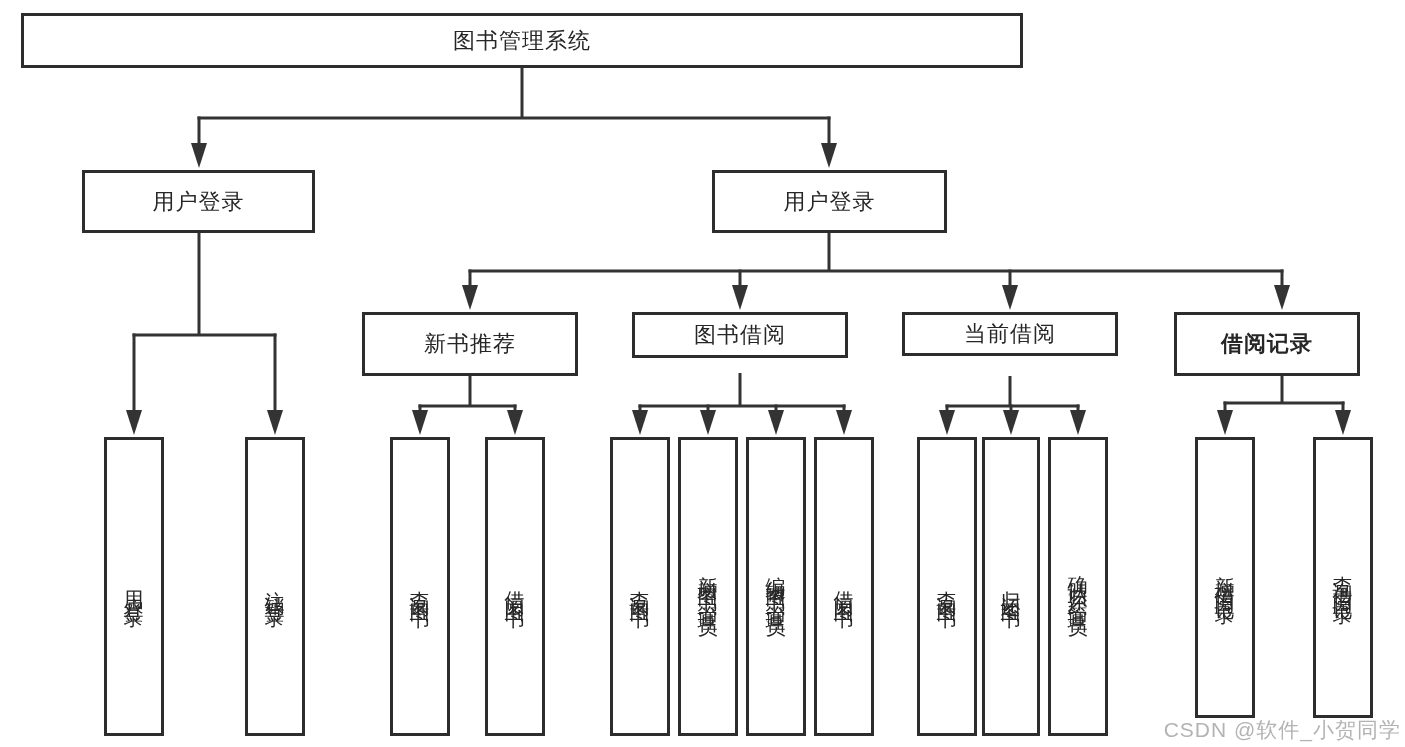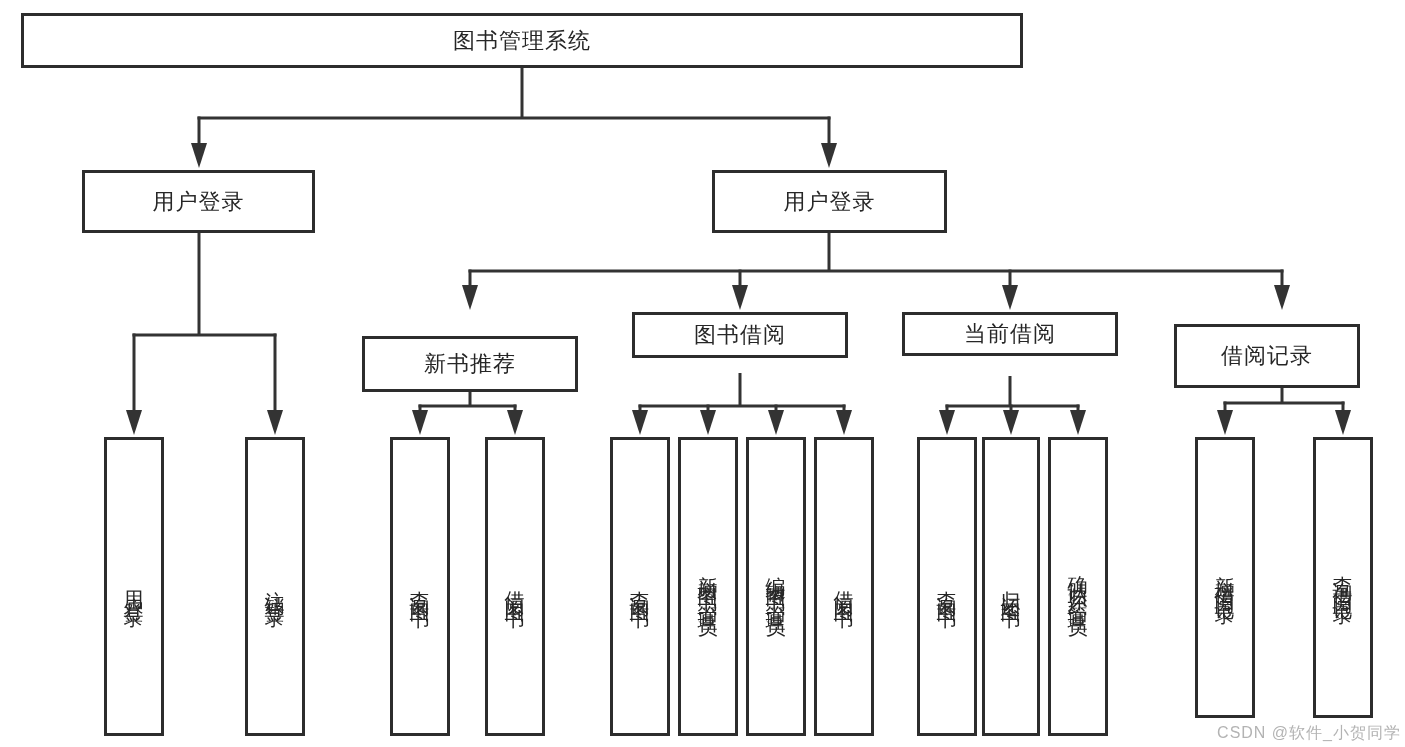--- a/index.html
+++ b/index.html
@@ -15,21 +15,21 @@
     border:3px solid #2d2d2d;color:#262626;z-index:1;
     display:flex;align-items:center;justify-content:center;text-align:right;
   }
   .h-box{font-size:22px;letter-spacing:1px;}
   .v-box span{
     writing-mode:vertical-rl;text-orientation:mixed;
     font-size:20px;line-height:1;letter-spacing:6px;
   }
   .watermark{
     position:absolute;right:4px;bottom:3px;z-index:2;
-    font-size:16px;color:#b3b3b3;letter-spacing:1px;
+    font-size:21px;color:#b3b3b3;letter-spacing:1px;
   }
 </style>
 </head>
 <body>
 
 <div class="canvas">
 
   <svg class="connector-layer" width="1405" height="747" viewBox="0 0 1405 747">
 
     <line x1="522" y1="68" x2="522" y2="118"></line>
@@ -90,24 +90,24 @@
     <polygon points="1225,435 1217,410 1233,410"></polygon>
     <line x1="1343" y1="401.5" x2="1343" y2="412"></line>
     <polygon points="1343,435 1335,410 1351,410"></polygon>
   </svg>
 
   <div class="box h-box" style="left:21px;top:13px;width:1002px;height:55px;">图书管理系统</div>
 
   <div class="box h-box" style="left:82px;top:170px;width:233px;height:63px;">用户登录</div>
   <div class="box h-box" style="left:712px;top:170px;width:235px;height:63px;">用户登录</div>
 
-  <div class="box h-box" style="left:362px;top:312px;width:216px;height:56px;margin-top:24px;">新书推荐</div>
+  <div class="box h-box" style="left:362px;top:312px;width:216px;height:64px;">新书推荐</div>
   <div class="box h-box" style="left:632px;top:312px;width:216px;height:46px;">图书借阅</div>
   <div class="box h-box" style="left:902px;top:312px;width:216px;height:44px;">当前借阅</div>
-  <div class="box h-box" style="left:1174px;top:324px;width:186px;height:64px;">借阅记录</div>
+  <div class="box h-box" style="left:1174px;top:312px;width:186px;height:64px;font-weight:bold;">借阅记录</div>
 
   <div class="box v-box" style="left:104px;top:437px;width:60px;height:299px;">
     <span>用户登录</span>
   </div>
   <div class="box v-box" style="left:245px;top:437px;width:60px;height:299px;">
     <span>注销登录</span>
   </div>
 
   <div class="box v-box" style="left:390px;top:437px;width:60px;height:299px;">
     <span>查询图书</span>

